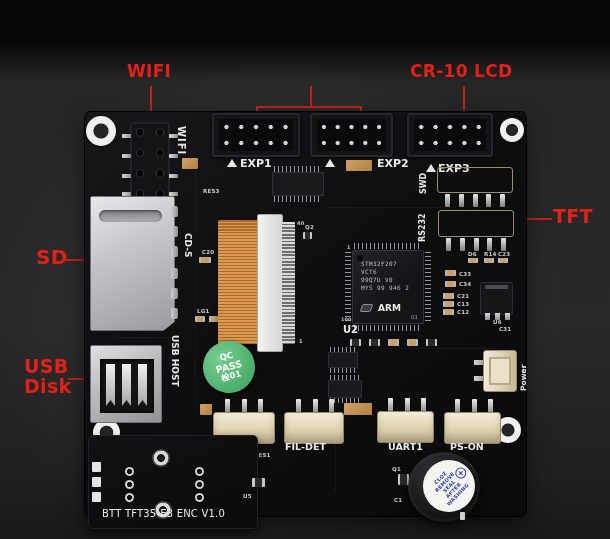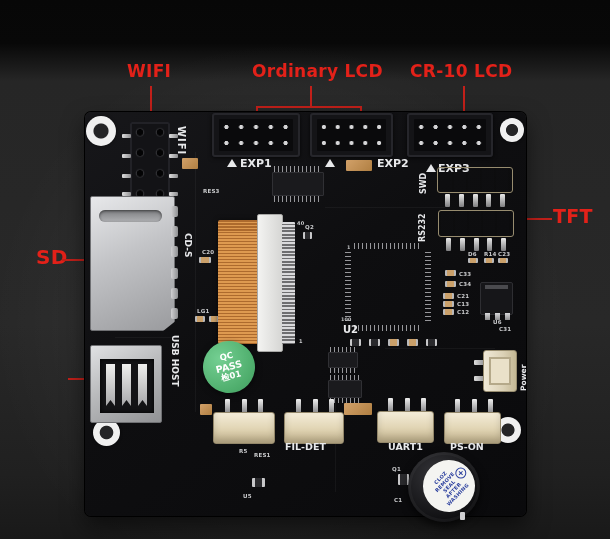--- a/index.html
+++ b/index.html
@@ -102,24 +102,27 @@
   .bz-cross{position:absolute;right:3px;top:20px;width:11px;height:11px;border:1.5px solid #2b3f9e;border-radius:50%}
   .bz-cross i{position:absolute;background:#2b3f9e}
 </style>
 </head>
 <body>
 
 <div class="stage">
 
 
   <div class="cl" style="left:127px;top:61px">WIFI</div>
-  <div class="cl" style="left:252px;top:61px">Ordinary LCD</div>
   <div class="cl" style="left:410px;top:61px">CR-10 LCD</div>
   <div class="cl" style="left:553px;top:205px;font-size:19px">TFT</div>
   <div class="cl" style="left:36px;top:245px;font-size:20px">SD</div>
+  <div class="cl" style="left:24px;top:356px;font-size:19px;line-height:20px">
+    <span style="display:block">USB</span>
+    <span style="display:block">Disk</span>
+  </div>
 
   <div class="line" style="left:150px;top:86px;width:2px;height:40px"></div>
   <div class="line" style="left:310px;top:86px;width:2px;height:22px"></div>
   <div class="line" style="left:256px;top:106px;width:106px;height:2px"></div>
   <div class="line" style="left:256px;top:106px;width:2px;height:22px"></div>
   <div class="line" style="left:360px;top:106px;width:2px;height:22px"></div>
   <div class="line" style="left:463px;top:86px;width:2px;height:41px"></div>
   <div class="line" style="left:513px;top:218px;width:39px;height:2px"></div>
   <div class="line" style="left:62px;top:259px;width:36px;height:2px"></div>
   <div class="line" style="left:68px;top:378px;width:32px;height:2px"></div>
@@ -217,20 +220,34 @@
     <div class="ffc-comb"></div>
     <span class="mk" style="left:212px;top:108px;font-size:5px">40</span>
     <span class="mk" style="left:214px;top:226px;font-size:5px">1</span>
     <span class="mk" style="left:220px;top:112px">Q2</span>
     <div class="smdD" style="left:218px;top:120px;width:9px;height:7px"></div>
 
     <div class="pins-h" style="left:269px;top:131px;width:68px"></div>
     <div class="pins-h" style="left:269px;top:213px;width:68px;height:6px"></div>
     <div class="pins-v" style="left:260px;top:140px;height:70px"></div>
     <div class="pins-v" style="left:340px;top:140px;height:70px"></div>
+    <div class="chip">
+      <div style="position:absolute;left:4px;top:4px;width:6px;height:6px;border-radius:50%;background:#0b0b0d"></div>
+      <div class="chip-tx">
+        <div>STM32F207</div>
+        <div>VCT6</div>
+        <div>99Q7D V0</div>
+        <div>MYS 99 946 2</div>
+      </div>
+      <div style="position:absolute;left:8px;bottom:10px;display:flex;align-items:center;gap:6px">
+        <div class="st-logo"></div>
+        <span style="font-size:9px;font-weight:bold;color:#e9e9ec">ARM</span>
+      </div>
+      <span style="position:absolute;right:5px;bottom:3px;font-size:5.5px;color:#9b9ca1">01</span>
+    </div>
     <span class="mk" style="left:262px;top:133px;font-size:4.8px">1</span>
     <span class="mk" style="left:256px;top:205px;font-size:4.8px">100</span>
     <div class="sk" style="left:258px;top:212px;font-size:10px">U2</div>
 
     <div class="smdD" style="left:265px;top:227px;width:11px;height:7px"></div>
     <div class="smdD" style="left:284px;top:227px;width:11px;height:7px"></div>
     <div class="smd" style="left:303px;top:227px;width:11px;height:7px"></div>
     <div class="smd" style="left:322px;top:227px;width:11px;height:7px"></div>
     <div class="smdD" style="left:341px;top:227px;width:11px;height:7px"></div>
 
@@ -317,20 +334,34 @@
         <div class="cpin"></div>
         <div class="cpin"></div>
       </div>
     <div class="sm3" style="left:359px;top:300px;width:57px"></div>
     <div class="sk" style="left:200px;top:329px;font-size:9.5px">FIL-DET</div>
     <div class="sk" style="left:303px;top:329px;font-size:9.5px">UART1</div>
     <div class="sk" style="left:365px;top:329px;font-size:9.5px">PS-ON</div>
     <span class="mk" style="left:154px;top:336px">R5</span>
     <span class="mk" style="left:169px;top:340px">RES1</span>
 
+    <div class="enc">
+      <div class="screw" style="left:63px;top:13px"></div>
+      <div class="screw" style="left:65px;top:65px"></div>
+      <div class="shole" style="left:36px;top:31px"></div>
+      <div class="shole" style="left:36px;top:44px"></div>
+      <div class="shole" style="left:36px;top:57px"></div>
+      <div class="shole" style="left:106px;top:31px"></div>
+      <div class="shole" style="left:106px;top:44px"></div>
+      <div class="shole" style="left:106px;top:57px"></div>
+      <div class="pad" style="left:3px;top:26px"></div>
+      <div class="pad" style="left:3px;top:41px"></div>
+      <div class="pad" style="left:3px;top:56px"></div>
+      <div class="sk" style="left:13px;top:72px;font-size:10px;font-weight:normal;letter-spacing:.2px">BTT TFT35-E3 ENC V1.0</div>
+    </div>
     <span class="mk" style="left:158px;top:381px">U5</span>
     <div class="smdD" style="left:167px;top:366px;width:13px;height:9px"></div>
 
     <span class="mk" style="left:307px;top:354px">Q1</span>
     <div class="smdD" style="left:313px;top:362px;width:11px;height:11px"></div>
     <span class="mk" style="left:309px;top:385px">C1</span>
 
     <div class="buzzer">
       <div class="bz-label">
         <div>CLOZ</div>

